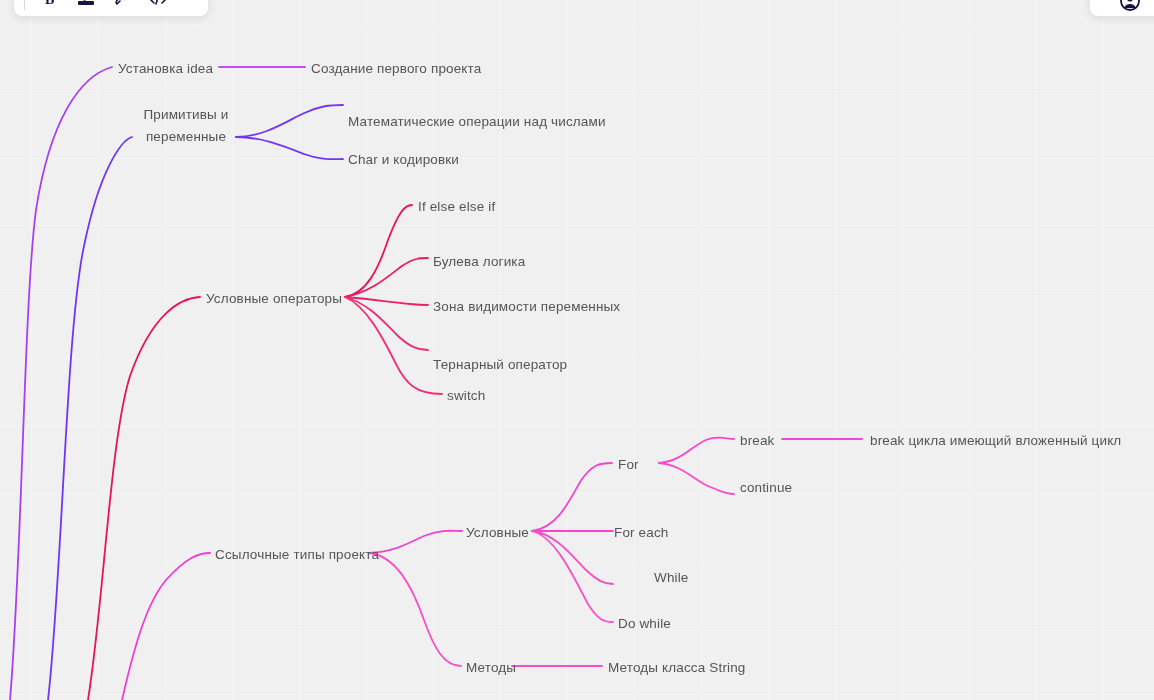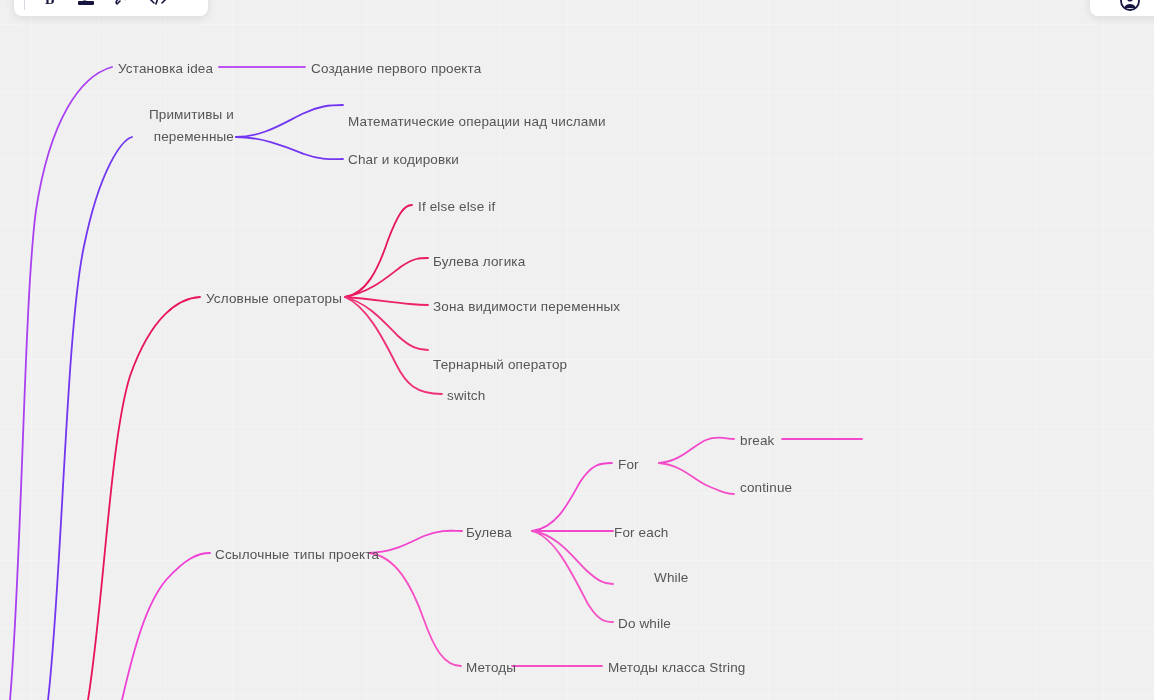--- a/index.html
+++ b/index.html
@@ -45,21 +45,21 @@
     color: #555558;
     font-size: 13.5px;
     line-height: 22px;
     letter-spacing: 0.15px;
     white-space: nowrap;
     cursor: default;
     user-select: none;
   }
   .mm-node.two-line {
     white-space: normal;
-    text-align: right;
+    text-align: center;
   }
 
   
   .float-panel {
     position: absolute;
     background: #ffffff;
     border-radius: 8px;
     box-shadow: 0 2px 10px rgba(20,20,50,0.10);
   }
   #toolbar-left {
@@ -167,26 +167,27 @@
     <div class="mm-node" style="left:433px; top:251px;">Булева логика</div>
 
     <div class="mm-node" style="left:433px; top:296px;">Зона видимости переменных</div>
 
     <div class="mm-node" style="left:433px; top:354px;">Тернарный оператор</div>
 
     <div class="mm-node" style="left:447px; top:385px;">switch</div>
 
     <div class="mm-node" style="left:215px; top:544px;">Ссылочные типы проекта</div>
 
-    <div class="mm-node" style="left:466px; top:522px;">Булева</div>
+    <div class="mm-node" style="left:466px; top:522px;">Условные</div>
 
     <div class="mm-node" style="left:618px; top:454px;">For</div>
 
     <div class="mm-node" style="left:740px; top:430px;">break</div>
 
+    <div class="mm-node" style="left:870px; top:430px;">break цикла имеющий вложенный цикл</div>
 
     <div class="mm-node" style="left:740px; top:477px;">continue</div>
 
     <div class="mm-node" style="left:614px; top:522px;">For each</div>
 
     <div class="mm-node" style="left:654px; top:567px;">While</div>
 
     <div class="mm-node" style="left:618px; top:613px;">Do while</div>
 
     <div class="mm-node" style="left:466px; top:657px;">Методы</div>

